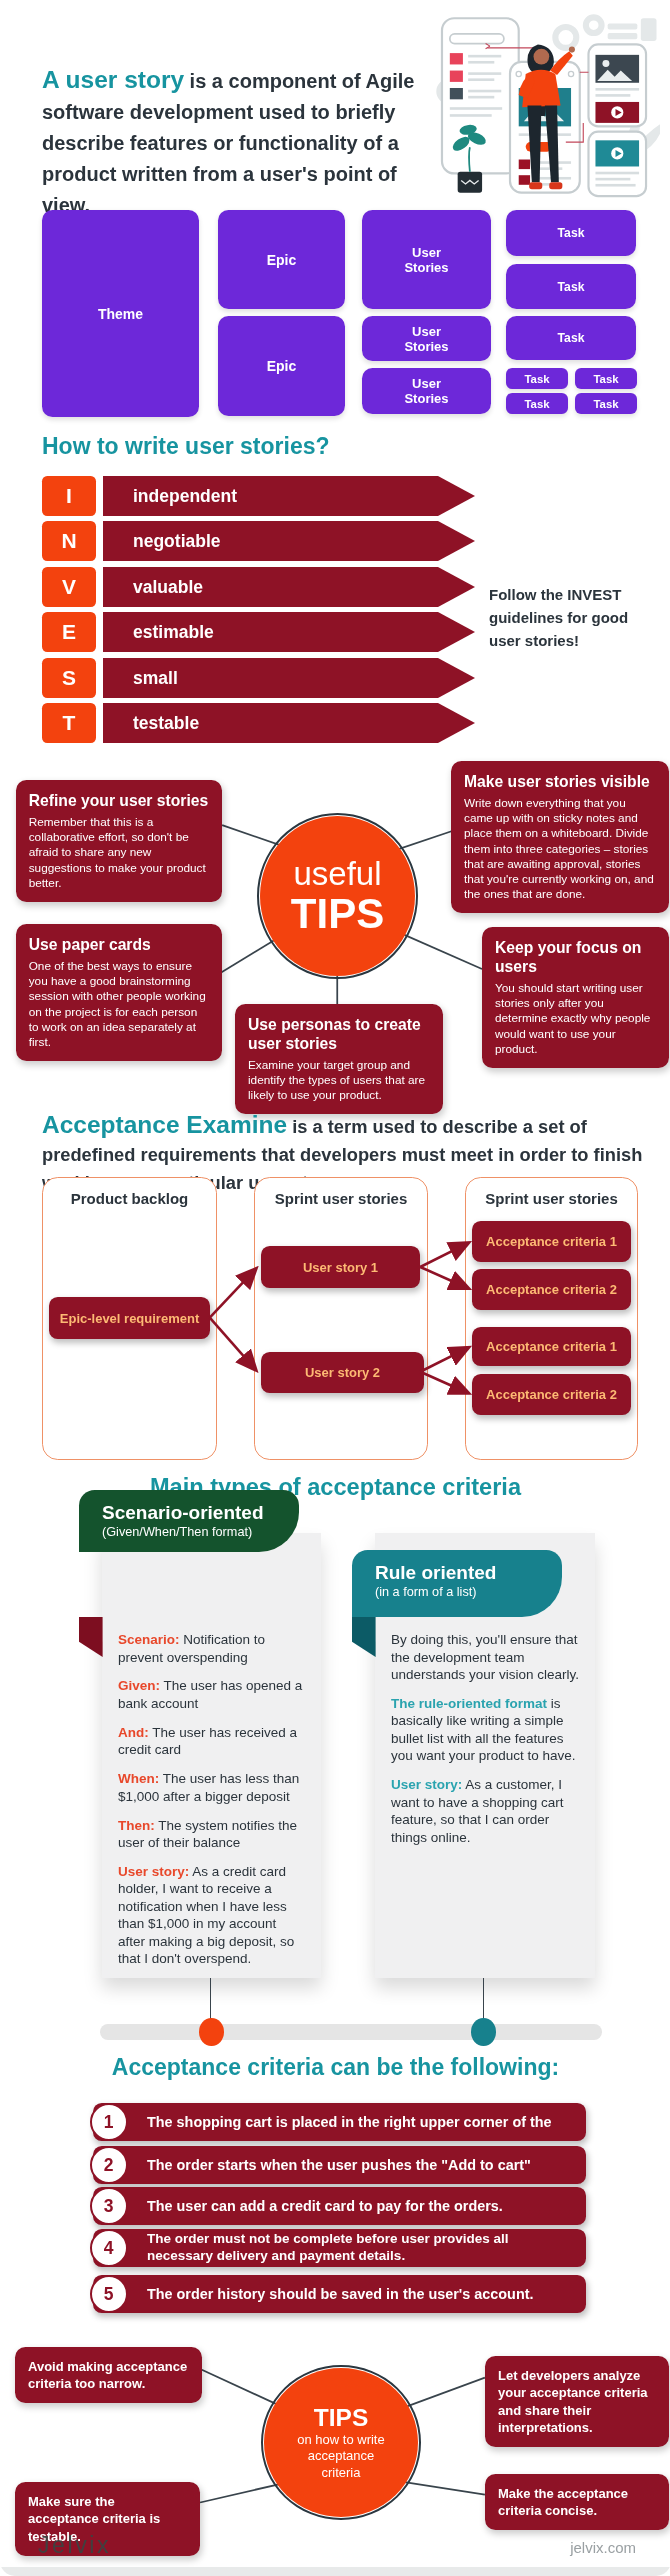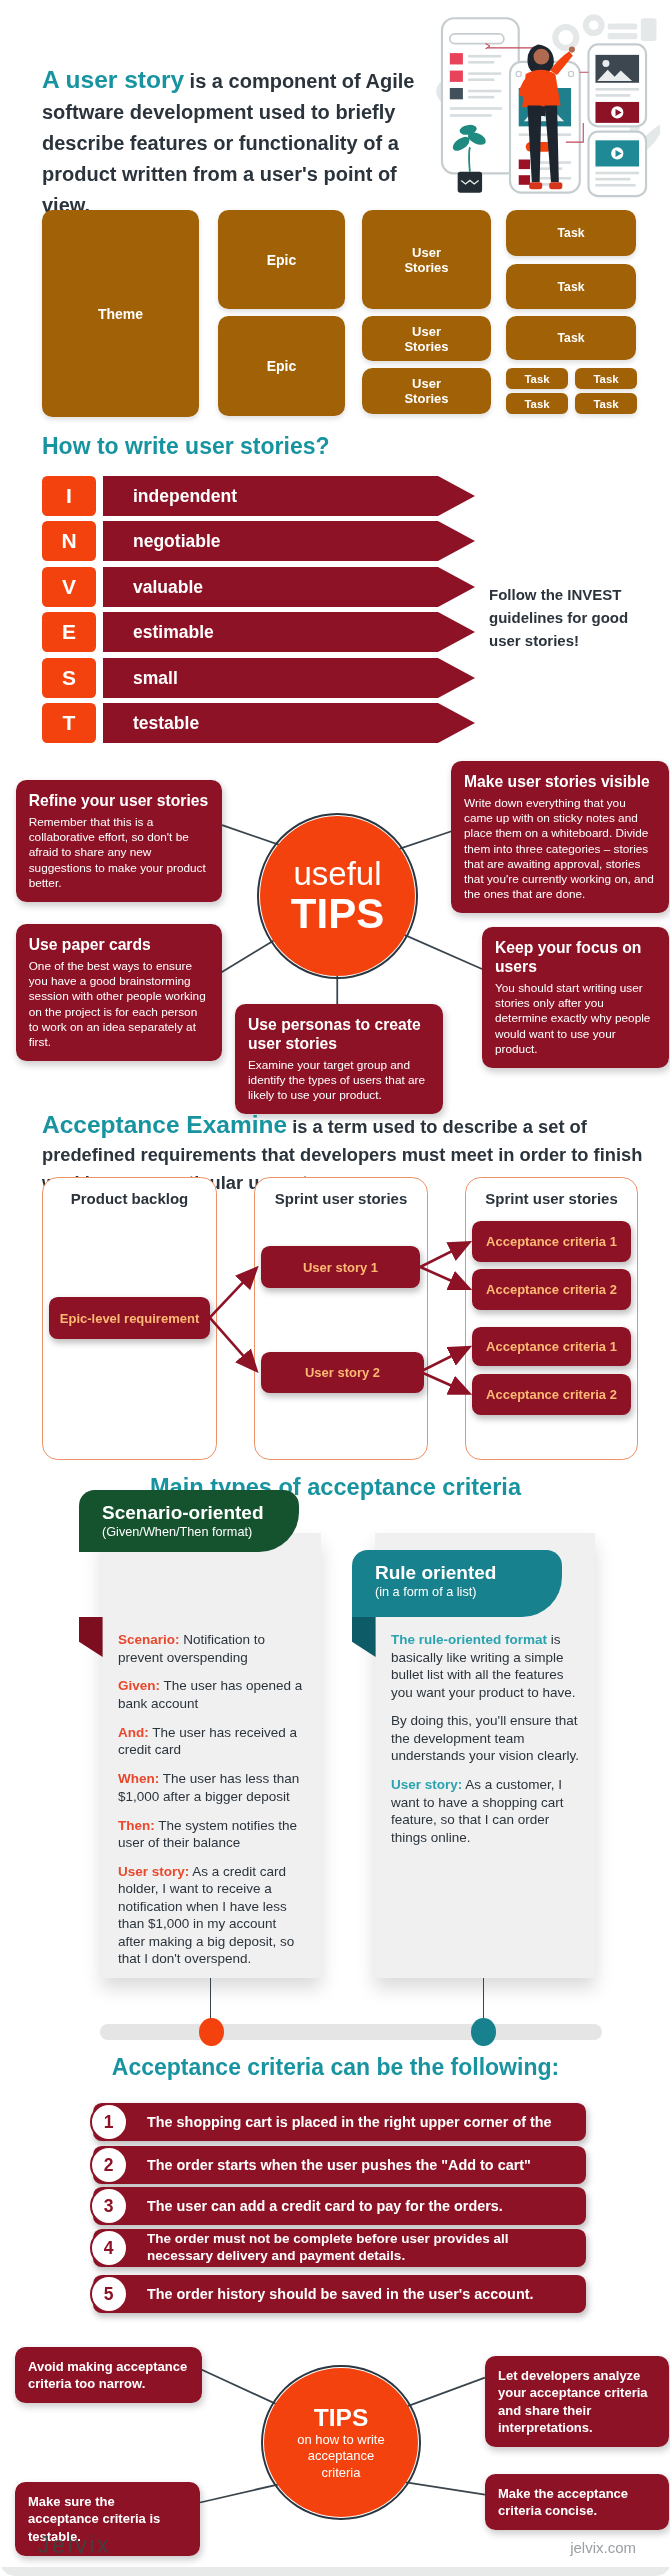--- a/index.html
+++ b/index.html
@@ -3,21 +3,21 @@
 <meta charset="utf-8">
 <style>
   html,body{margin:0;padding:0;background:#ffffff;}
   #page{position:relative;width:671px;height:2576px;background:#ffffff;
         font-family:"Liberation Sans",sans-serif;color:#2B343C;overflow:hidden;border-radius:15px;}
   .abs{position:absolute;}
   
   .intro-text{left:42px;top:44px;width:384px;font-size:20px;line-height:31px;font-weight:bold;color:#2B343C;}
   .intro-hl{color:#1794A0;font-size:24.5px;font-weight:bold;}
   
-  .hbox{background:#a16207;border-radius:10.5px;color:#fff;font-weight:bold;
+  .hbox{background:#6d28d9;border-radius:10.5px;color:#fff;font-weight:bold;
         display:flex;align-items:center;justify-content:center;text-align:center;font-size:13px;
         box-shadow:0 2.6px 5.2px rgba(0,0,0,0.12);}
   .hbox.small{border-radius:6.1px;font-size:11.4px;}
   
   .teal-h{color:#1794A0;font-weight:bold;}
   
   .inv-chip{width:54px;height:40px;background:#F3420E;border-radius:5.2px;color:#fff;
             font-size:21px;font-weight:bold;display:flex;align-items:center;justify-content:center;}
   .inv-arrow{height:40px;background:#8E1226;color:#fff;font-size:17.5px;font-weight:bold;
              line-height:40px;padding-left:30px;box-sizing:border-box;
@@ -309,22 +309,22 @@
   <div class="abs card-text" style="left:118px;top:1631px;width:189px;">
     <p><span class="sc-label">Scenario:</span><span> Notification to prevent overspending</span></p>
     <p><span class="sc-label">Given:</span><span> The user has opened a bank account</span></p>
     <p><span class="sc-label">And:</span><span> The user has received a credit card</span></p>
     <p><span class="sc-label">When:</span><span> The user has less than $1,000 after a bigger deposit</span></p>
     <p><span class="sc-label">Then:</span><span> The system notifies the user of their balance</span></p>
     <p><span class="sc-label">User story:</span><span> As a credit card holder, I want to receive a notification when I have less than $1,000 in my account after making a big deposit, so that I don't overspend.</span></p>
   </div>
 
   <div class="abs card-text" style="left:391px;top:1631px;width:190px;">
+    <p>By doing this, you'll ensure that the development team understands your vision clearly.</p>
     <p><span class="rule-hl">The rule-oriented format</span><span> is basically like writing a simple bullet list with all the features you want your product to have.</span></p>
-    <p>By doing this, you'll ensure that the development team understands your vision clearly.</p>
     <p><span class="rule-hl">User story:</span><span> As a customer, I want to have a shopping cart feature, so that I can order things online.</span></p>
   </div>
 
   <div class="abs" style="left:210px;top:1978px;width:0;height:46px;border-left:1.7px solid #39444C;"></div>
   <div class="abs" style="left:483px;top:1978px;width:0;height:46px;border-left:1.7px solid #39444C;"></div>
   <div class="abs" style="left:100px;top:2024px;width:502px;height:15.7px;border-radius:7.9px;background:#E5E5E5;"></div>
   <div class="abs" style="left:199px;top:2018px;width:24.5px;height:28px;border-radius:50%;background:#F3420E;"></div>
   <div class="abs" style="left:471px;top:2018px;width:24.5px;height:28px;border-radius:50%;background:#17818D;"></div>
 
   <div class="abs teal-h" style="left:0;top:2054px;width:671px;text-align:center;font-size:23px;">Acceptance criteria can be the following:</div>

